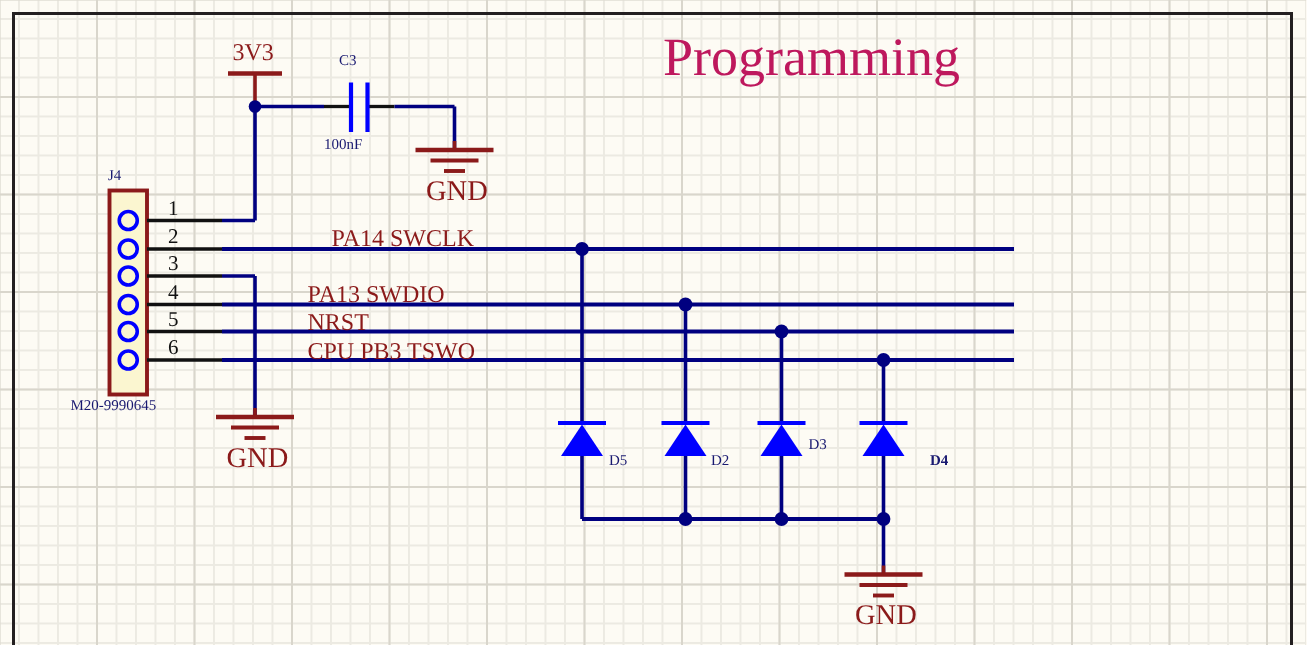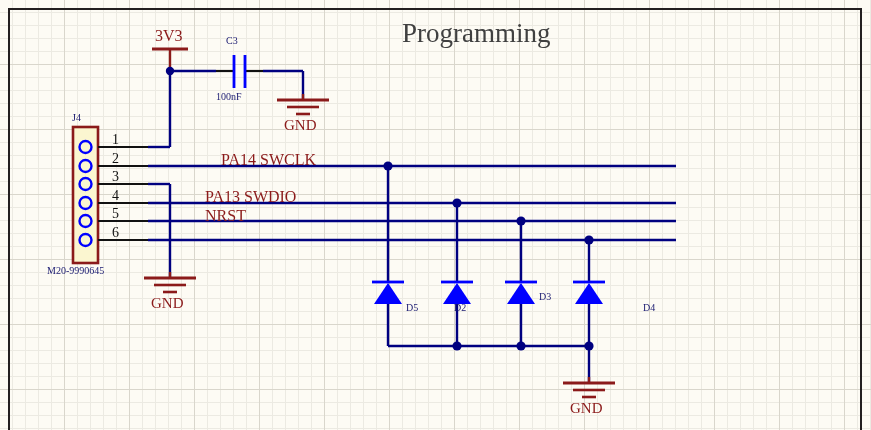--- a/index.html
+++ b/index.html
@@ -26,25 +26,25 @@
   }
   
   #frame{
     position:absolute;left:8px;top:8px;width:854px;height:428px;
     border:2px solid #231f20;box-sizing:border-box;
   }
   
   #art{position:absolute;left:0;top:0;width:871px;height:430px;}
   
   .lbl{position:absolute;white-space:nowrap;line-height:1;}
-  .t-title{color:#404040;font-size:27px;}
+  .t-title{color:#be185d;font-size:36px;padding-left:40px;}
   .t-red{color:#8b1a1a;font-size:16px;}
   .t-blue{color:#191970;font-size:10px;}
   .t-pin{color:#111;font-size:14px;}
-  .t-gnd{color:#8b1a1a;font-size:15px;}
+  .t-gnd{color:#8b1a1a;font-size:19px;}
 </style>
 </head>
 <body>
 
 <div id="sheet">
 
   <div id="grid-minor"></div>
   <div id="grid-major"></div>
   <div id="frame"></div>
 
@@ -196,19 +196,20 @@
   <div class="lbl t-pin" style="left:112px;top:133px;">1</div>
   <div class="lbl t-pin" style="left:112px;top:152px;">2</div>
   <div class="lbl t-pin" style="left:112px;top:170px;">3</div>
   <div class="lbl t-pin" style="left:112px;top:189px;">4</div>
   <div class="lbl t-pin" style="left:112px;top:207px;">5</div>
   <div class="lbl t-pin" style="left:112px;top:226px;">6</div>
 
   <div class="lbl t-red" style="left:221px;top:152px;">PA14  SWCLK</div>
   <div class="lbl t-red" style="left:205px;top:189px;">PA13  SWDIO</div>
   <div class="lbl t-red" style="left:205px;top:208px;">NRST</div>
+  <div class="lbl t-red" style="left:205px;top:227px;">CPU  PB3  TSWO</div>
 
   <div class="lbl t-blue" style="left:406px;top:303px;">D5</div>
-  <div class="lbl t-blue" style="left:454px;top:303px;">D2</div>
+  <div class="lbl t-blue" style="left:474px;top:303px;">D2</div>
   <div class="lbl t-blue" style="left:539px;top:292px;">D3</div>
-  <div class="lbl t-blue" style="left:643px;top:303px;">D4</div>
+  <div class="lbl t-blue" style="left:620px;top:303px;font-weight:bold;">D4</div>
 
 </div>
 
 </body></html>

